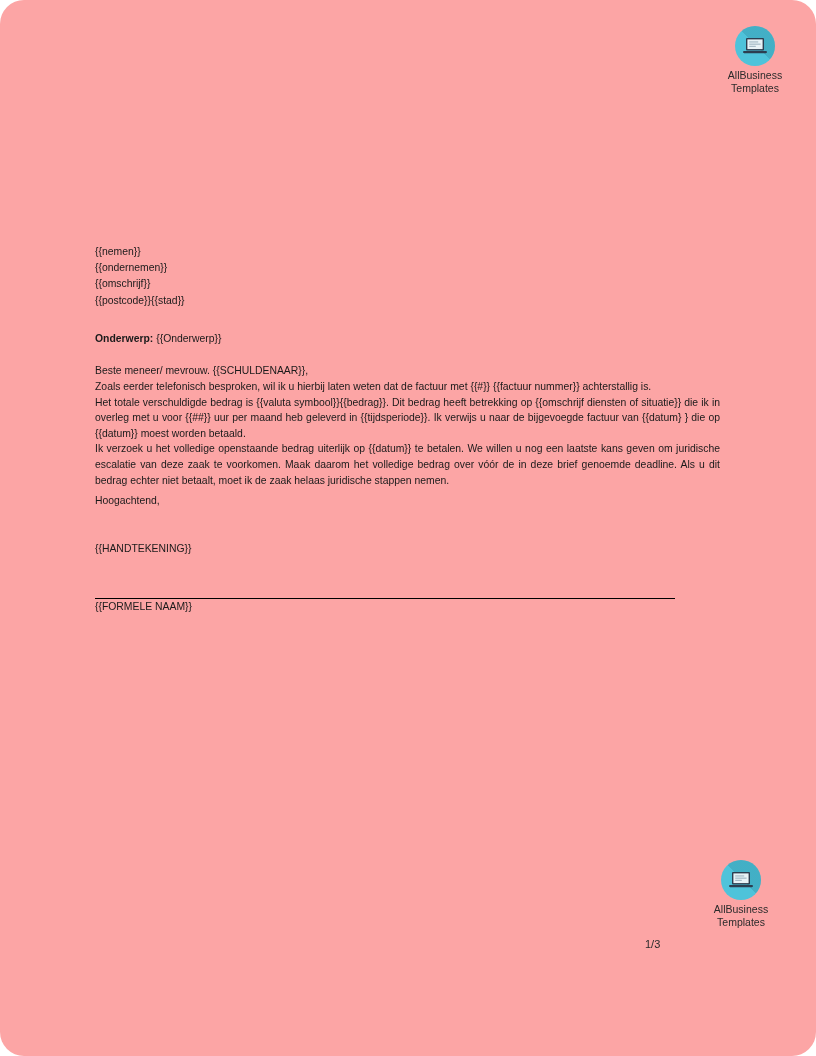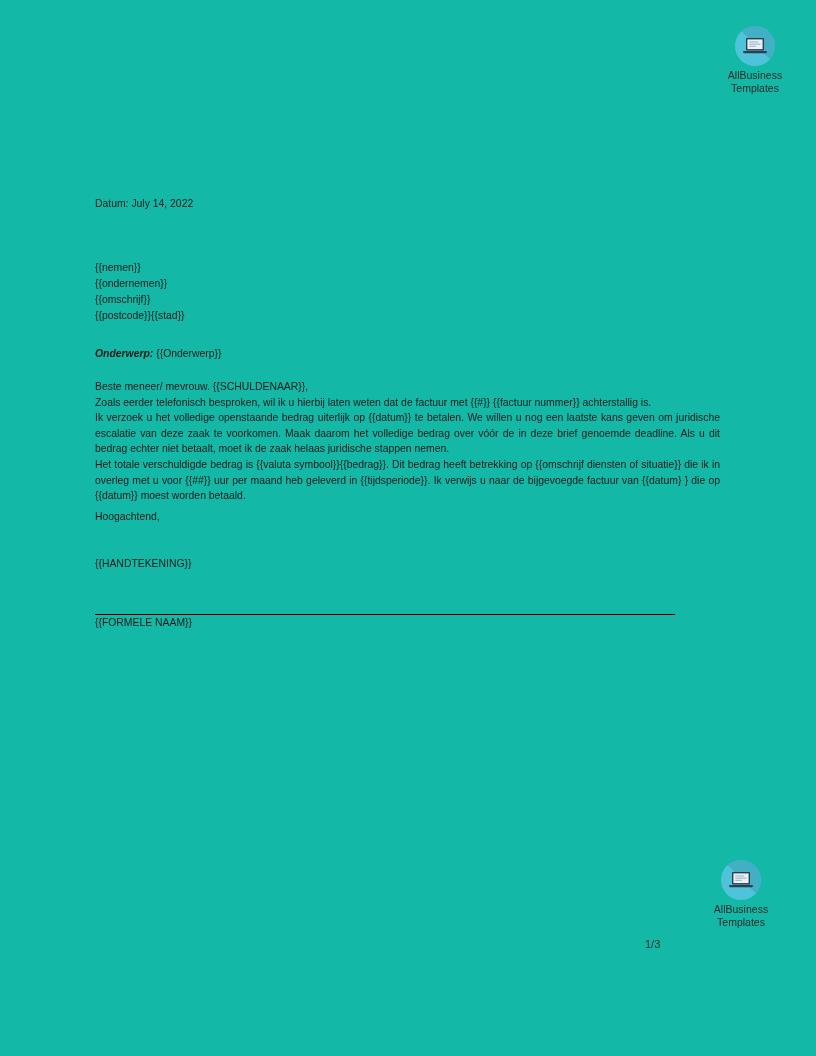--- a/index.html
+++ b/index.html
@@ -12,21 +12,22 @@
     height: 1056px;
     position: relative;
     font-family: "Liberation Sans", sans-serif;
     color: #1a1a1a;
     overflow: hidden;
   }
 
   .page {
     position: absolute;
     inset: 0;
-    background: #14b8a6;
+    background: #fca5a5;
+    border-radius: 24px;
   }
 
   
   .logo-block {
     position: absolute;
     text-align: center;
     width: 96px;
   }
   .logo-top { left: 707px; top: 26px; }
   .logo-bottom { left: 693px; top: 860px; }
@@ -92,21 +93,20 @@
     margin-top: 48px;
     line-height: 16.2px;
   }
   .addr-block div { white-space: pre; }
 
   .subject-line {
     margin-top: 22px;
   }
   .subject-label {
     font-weight: bold;
-    font-style: italic;
   }
 
   .greeting {
     margin-top: 17px;
   }
 
   p.para {
     margin: 0;
     padding: 0;
     text-align: justify;
@@ -156,39 +156,38 @@
     </div>
     <div class="logo-text">
       <div>AllBusiness</div>
       <div>Templates</div>
     </div>
   </div>
 
 
   <div class="content">
 
-    <div class="date-line">Datum: July 14, 2022</div>
 
     <div class="addr-block">
       <div>{{nemen}}</div>
       <div>{{ondernemen}}</div>
       <div>{{omschrijf}}</div>
       <div>{{postcode}}{{stad}}</div>
     </div>
 
     <div class="subject-line">
       <span class="subject-label">Onderwerp:</span>
       <span>{{Onderwerp}}</span>
     </div>
 
     <div class="greeting">Beste meneer/ mevrouw. {{SCHULDENAAR}},</div>
 
     <p class="para para-1">Zoals eerder telefonisch besproken, wil ik u hierbij laten weten dat de factuur met {{#}} {{factuur nummer}} achterstallig is.</p>
+    <p class="para para-2">Het totale verschuldigde bedrag is {{valuta symbool}}{{bedrag}}. Dit bedrag heeft betrekking op {{omschrijf diensten of situatie}} die ik in overleg met u voor {{##}} uur per maand heb geleverd in {{tijdsperiode}}. Ik verwijs u naar de bijgevoegde factuur van {{datum} } die op {{datum}} moest worden betaald.</p>
     <p class="para para-3">Ik verzoek u het volledige openstaande bedrag uiterlijk op {{datum}} te betalen. We willen u nog een laatste kans geven om juridische escalatie van deze zaak te voorkomen. Maak daarom het volledige bedrag over vóór de in deze brief genoemde deadline. Als u dit bedrag echter niet betaalt, moet ik de zaak helaas juridische stappen nemen.</p>
-    <p class="para para-2">Het totale verschuldigde bedrag is {{valuta symbool}}{{bedrag}}. Dit bedrag heeft betrekking op {{omschrijf diensten of situatie}} die ik in overleg met u voor {{##}} uur per maand heb geleverd in {{tijdsperiode}}. Ik verwijs u naar de bijgevoegde factuur van {{datum} } die op {{datum}} moest worden betaald.</p>
 
     <div class="closing">Hoogachtend,</div>
 
     <div class="signature-token">{{HANDTEKENING}}</div>
 
     <div class="sig-line"></div>
 
     <div class="formal-name">{{FORMELE NAAM}}</div>
 
   </div>

